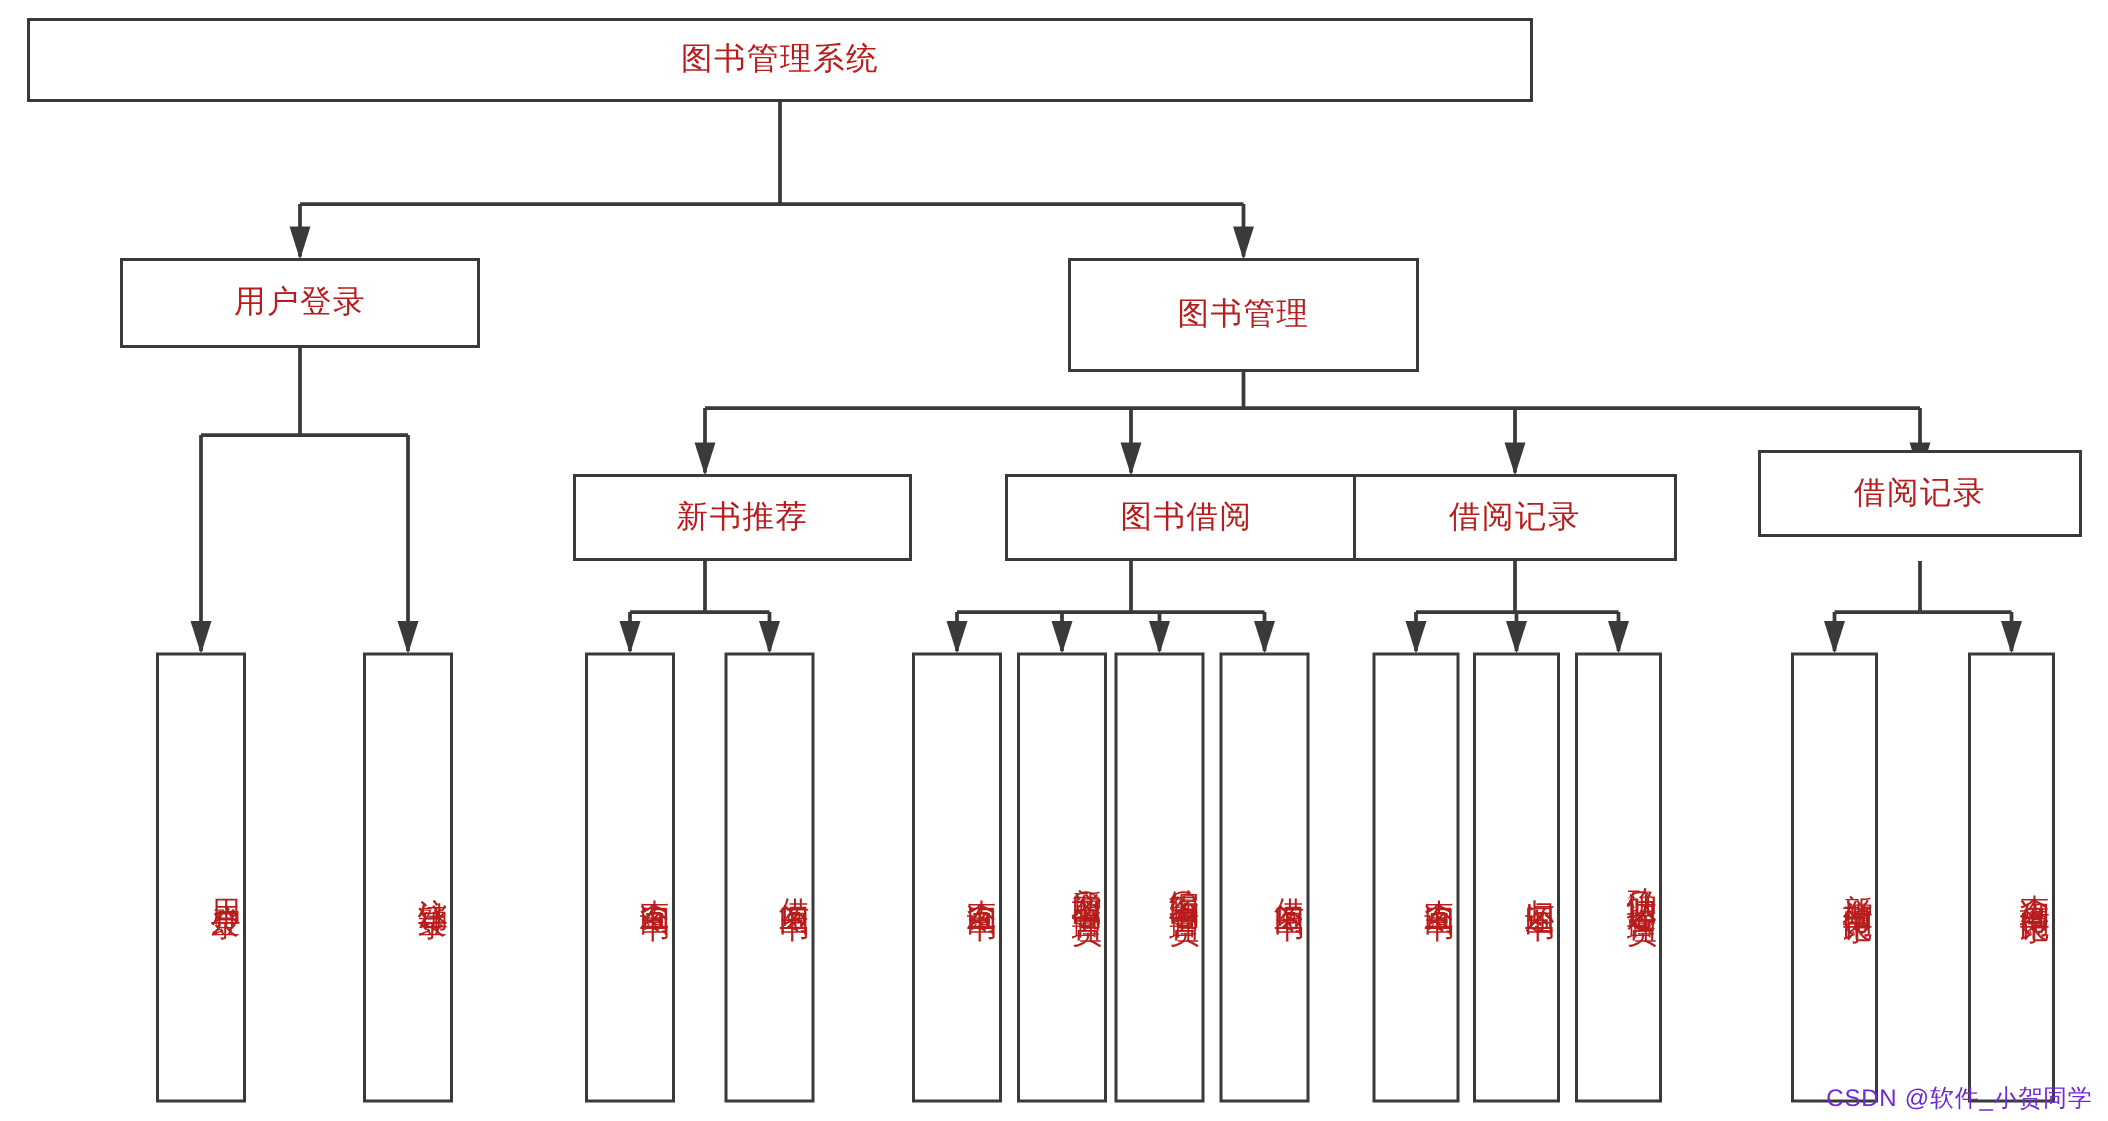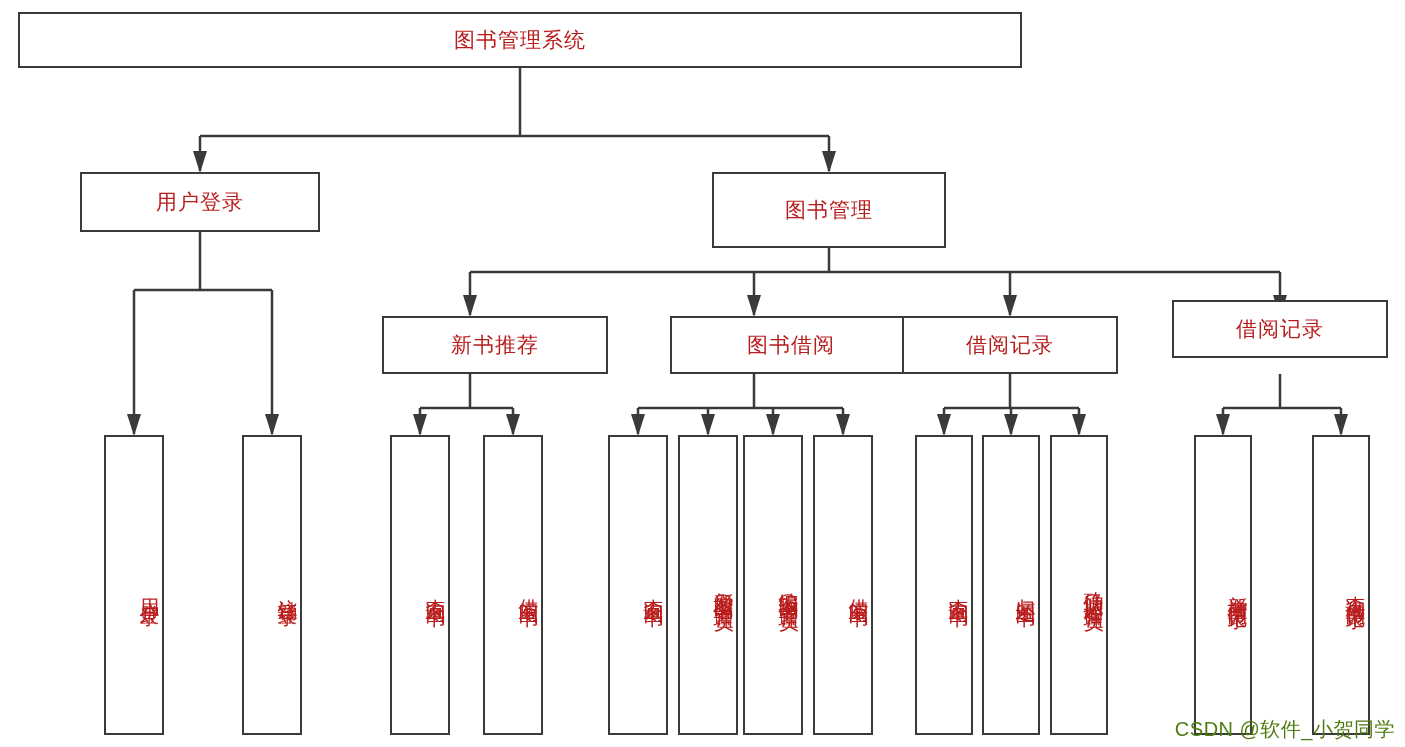--- a/index.html
+++ b/index.html
@@ -53,22 +53,22 @@
   }
   .node.vertical .vlabel {
     writing-mode: vertical-rl;
     text-orientation: upright;
     white-space: nowrap;
   }
   #watermark {
     position: absolute;
     right: 10px;
     bottom: 4px;
-    font-size: 20px;
-    color: #4d7c0f;
+    font-size: 16px;
+    color: #6d28d9;
     letter-spacing: 0.5px;
     white-space: nowrap;
   }
 </style>
 </head>
 <body>
 
 <div id="canvas">
   <svg id="edges" viewBox="0 0 1405 747">
       <line x1="520" y1="68" x2="520" y2="136" stroke="#3a3a3a" stroke-width="2.5"></line>

